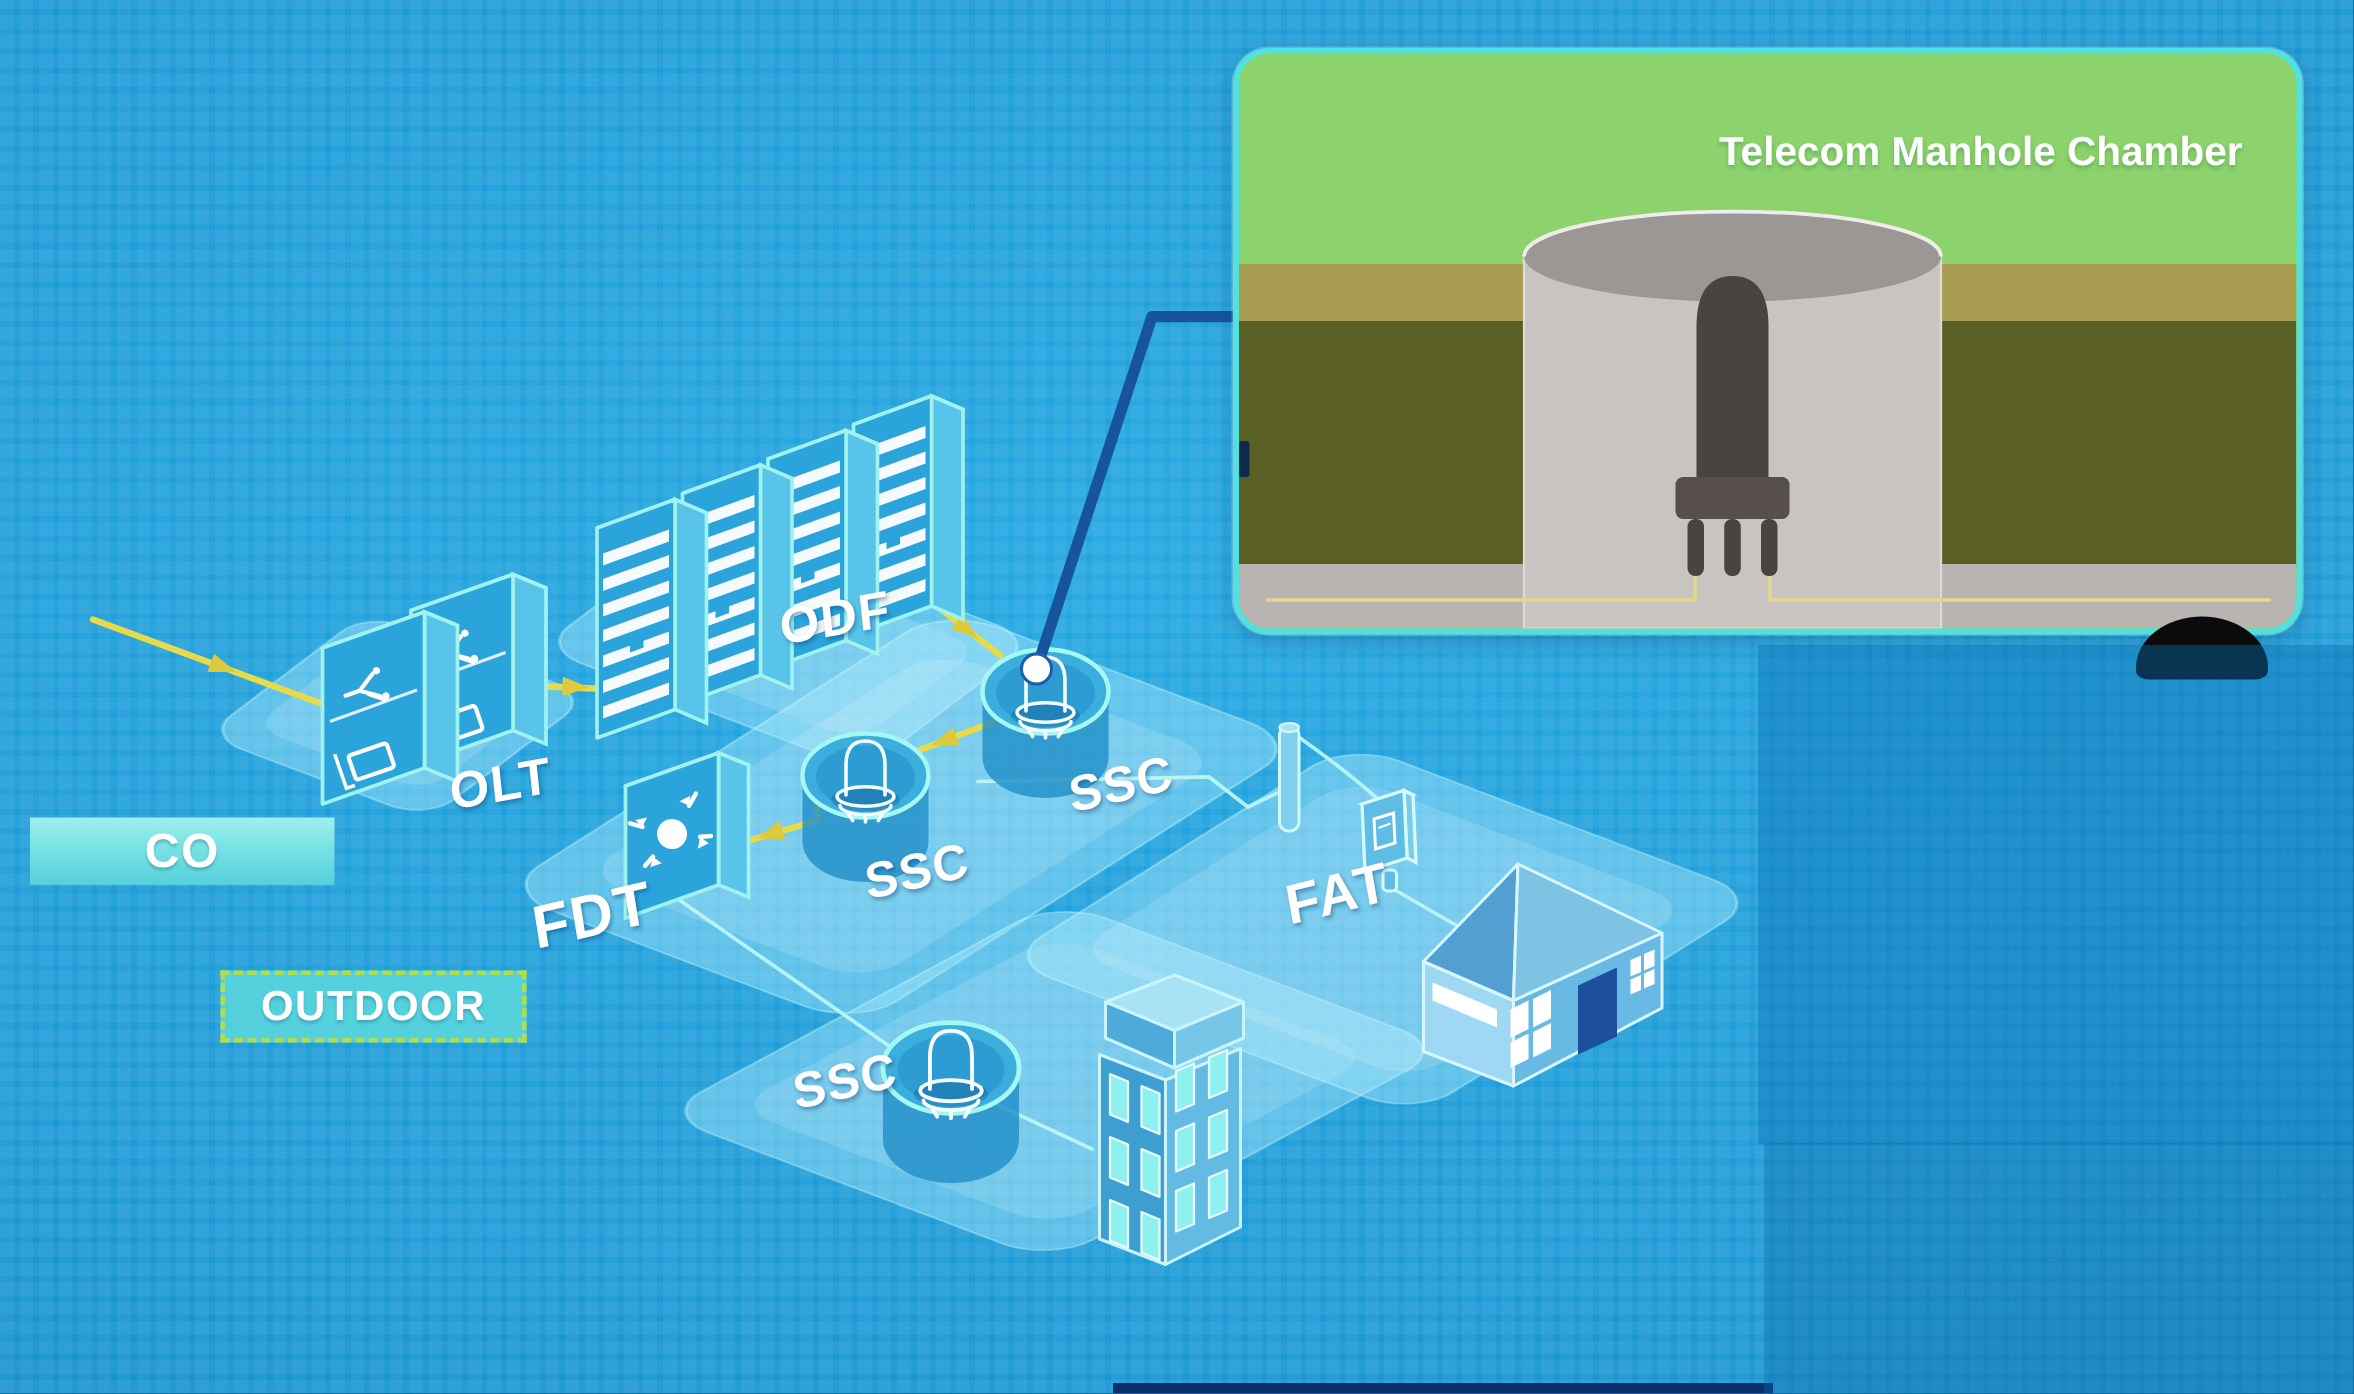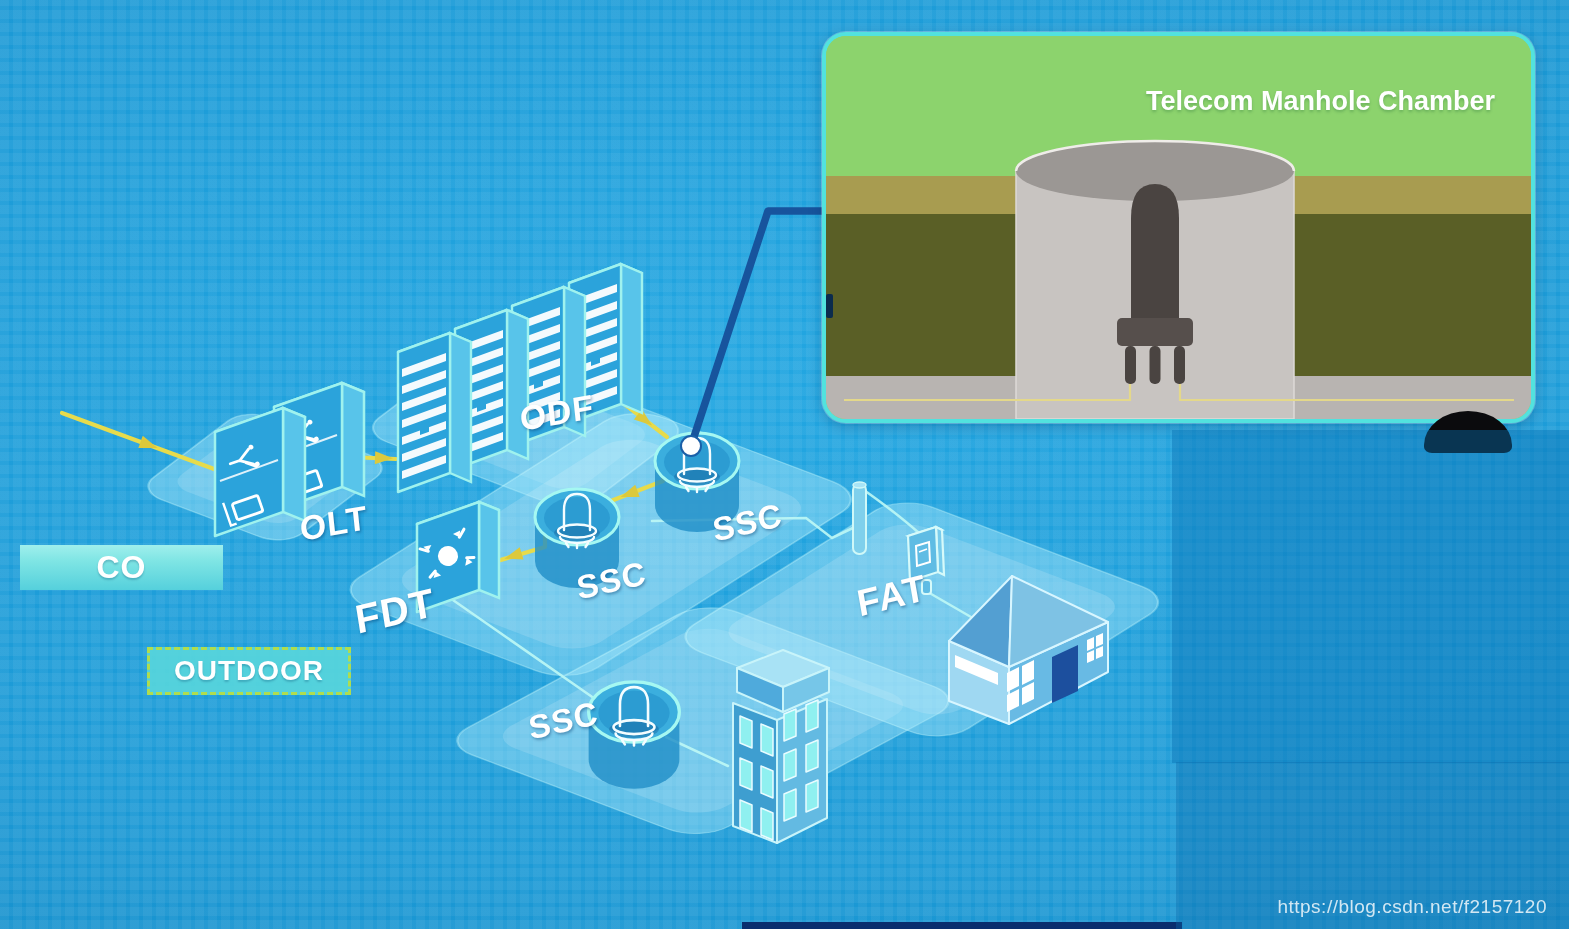--- a/index.html
+++ b/index.html
@@ -301,14 +301,13 @@
       </g>
       <rect x="0" y="258" width="7" height="24" rx="2" fill="#0b2b4d"></rect>
     </svg>
     <div class="inset-title">Telecom Manhole Chamber</div>
   </div>
 
   <div class="blob"></div>
   <div class="patch1"></div>
   <div class="patch2"></div>
 
-  <div class="watermark">https://blog.csdn.net/f2157120</div>
 </div>
 
 </body></html>

